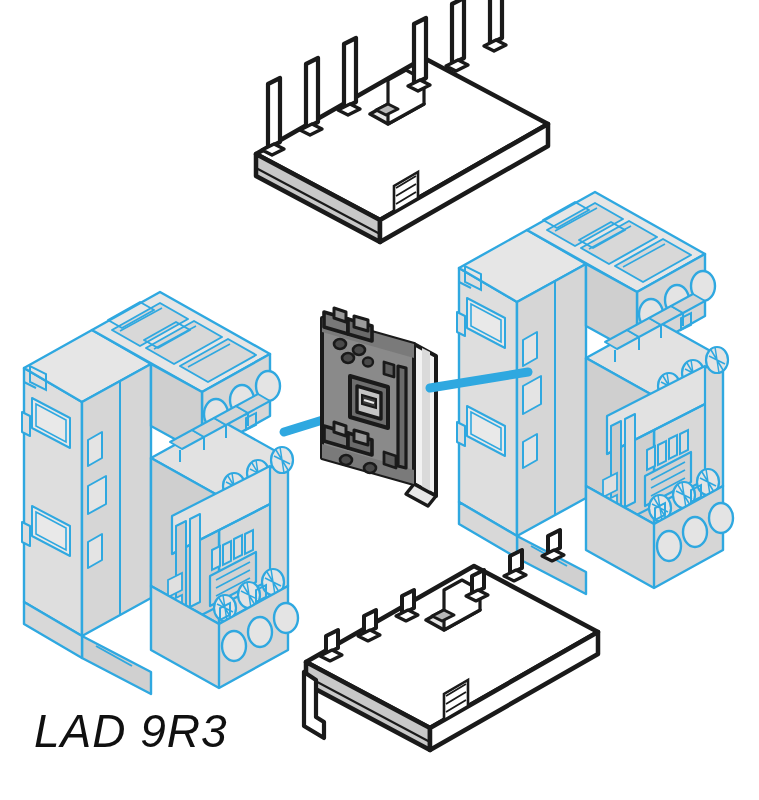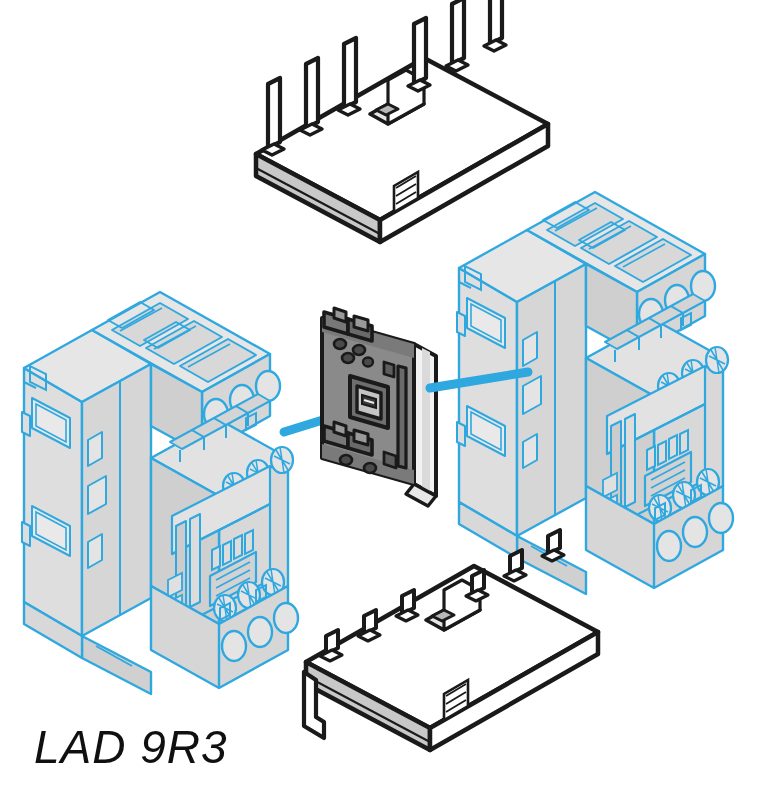--- a/index.html
+++ b/index.html
@@ -21,21 +21,21 @@
   #figure {
     position: absolute;
     left: 0;
     top: 0;
     width: 759px;
     height: 800px;
   }
   #caption {
     position: absolute;
     left: 34px;
-    top: 724px;
+    top: 708px;
     font-family: "Liberation Sans", sans-serif;
     font-style: italic;
     font-weight: 400;
     font-size: 46px;
     letter-spacing: 1px;
     color: #101010;
     white-space: nowrap;
     line-height: 1;
   }
 </style>

